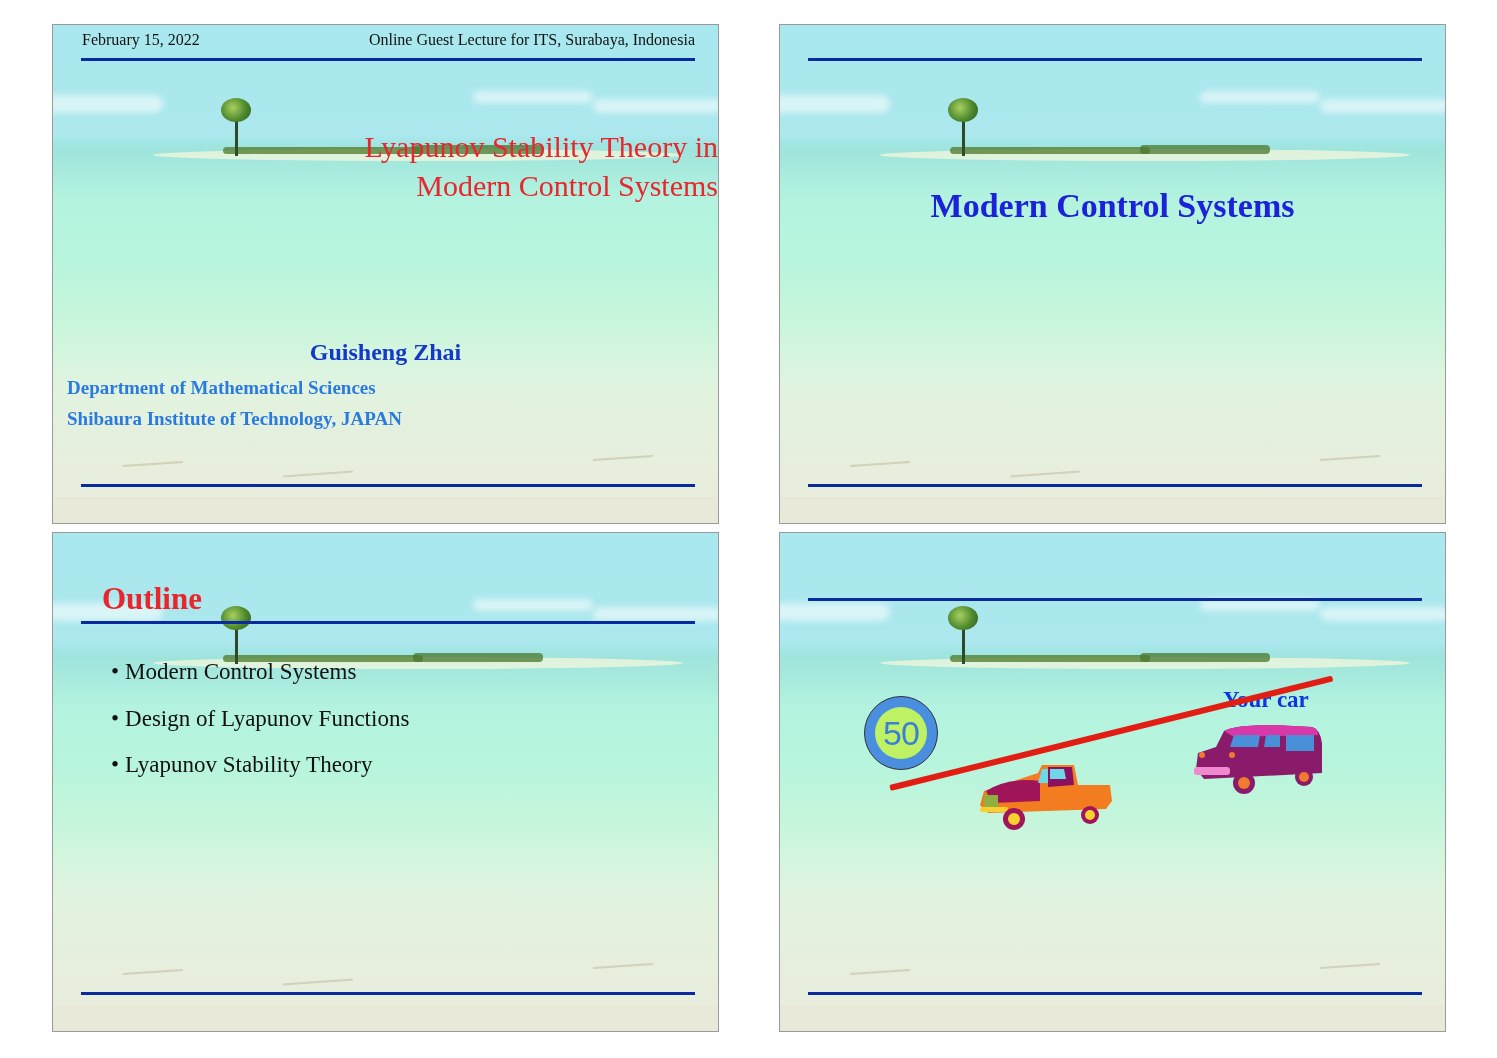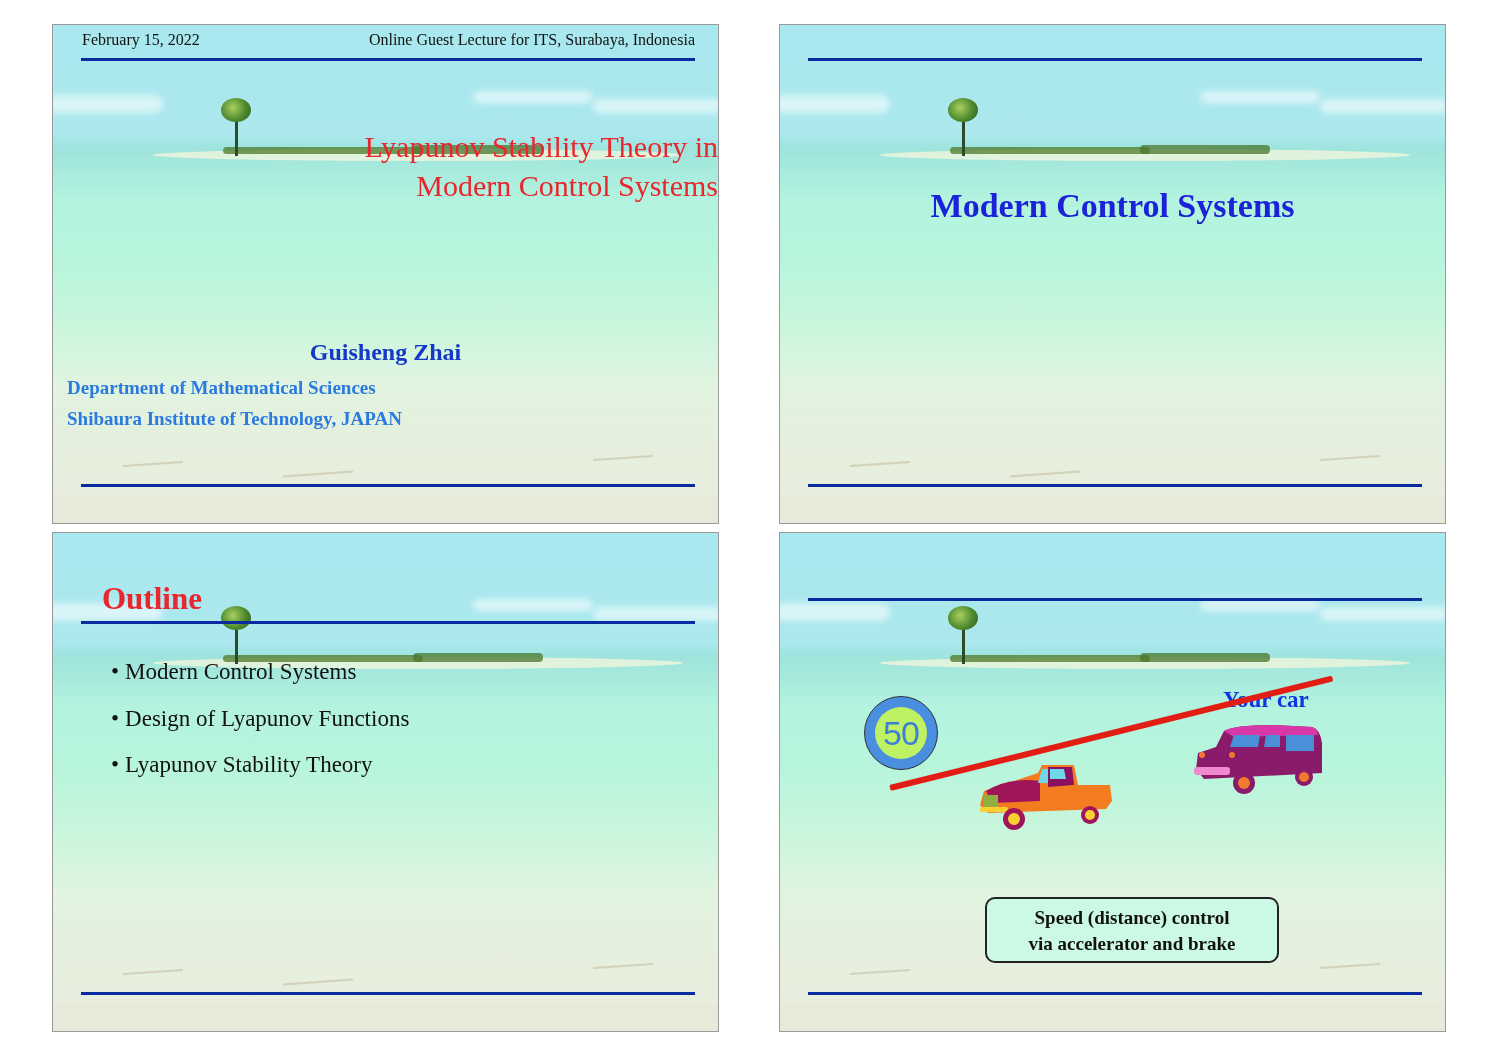--- a/index.html
+++ b/index.html
@@ -208,19 +208,15 @@
     <path d="M92 12 L120 12 L120 28 L92 28 Z" fill="#4a90d8"></path>
     <rect x="0" y="44" width="36" height="8" rx="3" fill="#f08ad0"></rect>
     <circle cx="8" cy="32" r="3" fill="#f07a30"></circle>
       <circle cx="38" cy="32" r="3" fill="#f07a30"></circle>
     <circle cx="50" cy="60" r="11" fill="#8a1a6a"></circle>
       <circle cx="50" cy="60" r="6" fill="#f07a30"></circle>
     <circle cx="110" cy="54" r="9" fill="#8a1a6a"></circle>
       <circle cx="110" cy="54" r="5" fill="#f07a30"></circle>
   </svg>
 
-  <div class="callout">
-    <div>Speed (distance) control</div>
-    <div>via accelerator and brake</div>
-  </div>
 
   <div class="rule" style="top:459px;"></div>
 </div>
 
 </body></html>

